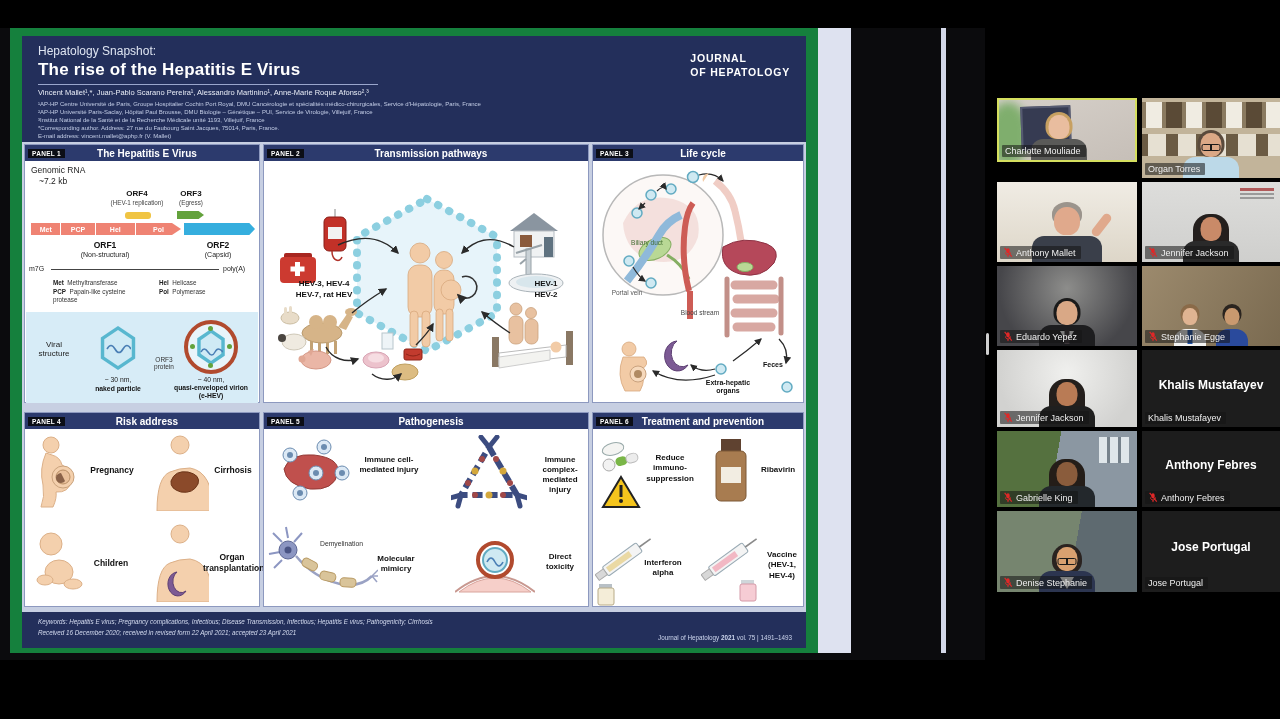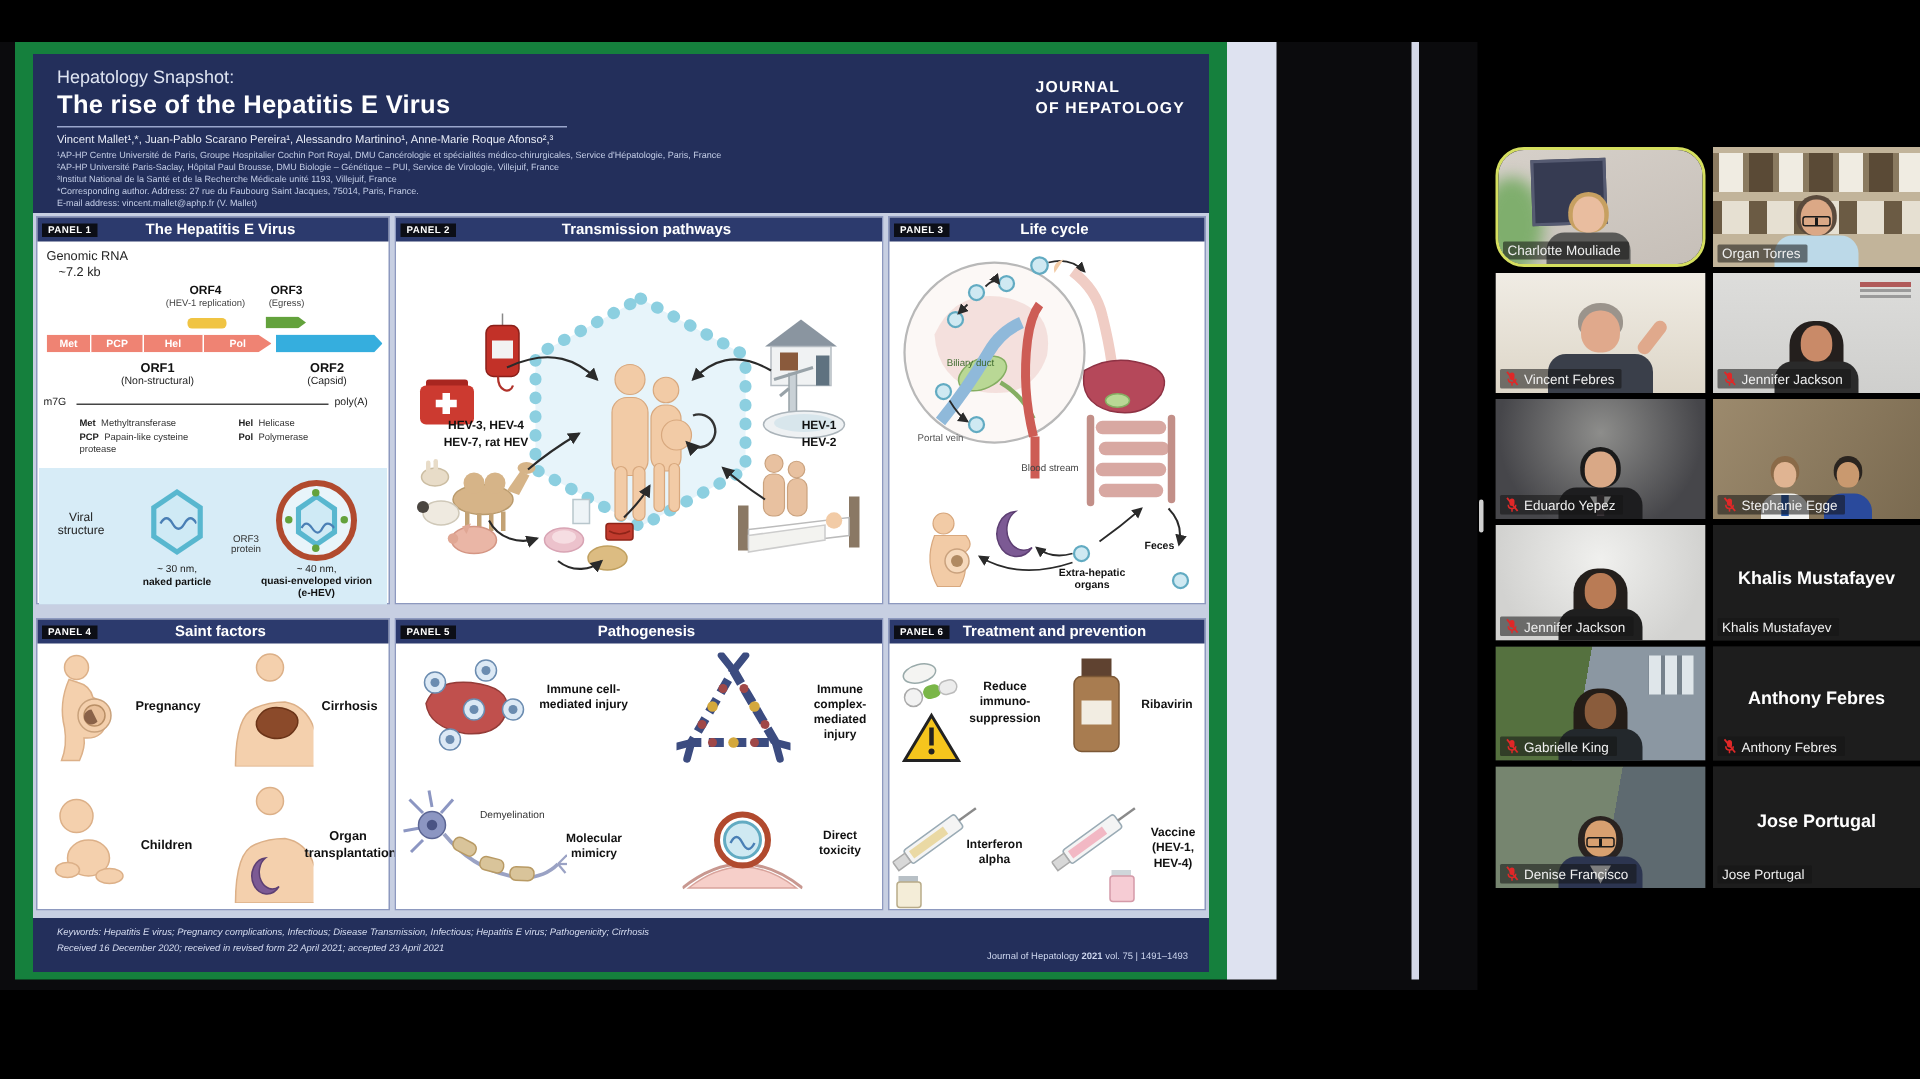--- a/index.html
+++ b/index.html
@@ -391,21 +391,21 @@
             <span class="lbl ctr" style="left:14px;top:128px;width:40px;font-size:6.5px;color:#555;line-height:1.2;">Portal vein</span>
             <span class="lbl ctr" style="left:86px;top:148px;width:42px;font-size:6.5px;color:#444;line-height:1.2;">Blood stream</span>
             <span class="lbl ctr bold" style="left:102px;top:218px;width:66px;font-size:7px;line-height:1.2;">Extra-hepatic organs</span>
             <span class="lbl bold" style="left:170px;top:200px;font-size:7px;">Feces</span>
           </div>
         </div>
 
         <div class="panel" style="left:2px;top:270px;width:236px;height:195px;">
           <div class="ph-bar">
             <span class="badge">PANEL 4</span>
-            <span class="ptitle">Saint factors</span>
+            <span class="ptitle">Risk address</span>
           </div>
           <div class="pb cellgrid" style="height:179px;">
             <div class="cell" style="left:0;top:0;width:118px;height:89px;">
               <svg class="abs" style="left:8px;top:6px;" width="52" height="76" viewBox="0 0 52 76">
                 <circle cx="18" cy="10" r="8" fill="#f4d0ad" stroke="#dcb088"></circle>
                 <path d="M13 18 q-7 16 -3 32 q2 12 -2 22 h12 q4 -9 3 -15 q13 1 15 -11 q1 -12 -9 -16 q-2 -8 -10 -10 z" fill="#f4d0ad" stroke="#dcb088"></path>
                 <circle cx="30" cy="42" r="11" fill="#f4d0ad" stroke="#c9a27c"></circle>
                 <circle cx="30" cy="42" r="7" fill="#e9c09a" stroke="#b98f66"></circle>
                 <path d="M28 38 a5 5 0 1 0 4 8" fill="#8a6248"></path>
               </svg>
@@ -596,21 +596,21 @@
         <div class="fr">Received 16 December 2020; received in revised form 22 April 2021; accepted 23 April 2021</div>
         <div class="cit"><span>Journal of Hepatology</span> <b>2021</b> <span>vol. 75 | 1491–1493</span></div>
       </div>
     </div>
   </div>
 
   <div class="side-strip"></div>
   <div class="side-divider"></div>
   <div class="scrollbar"></div>
 
-  <div class="tile active" style="left:997px;top:98px;width:140px;height:80px;border-radius:19px;">
+  <div class="tile active" style="left:997px;top:98px;width:140px;height:64px;">
     <div class="vid v1">
       <div class="fx plant"></div>
       <div class="fx frame"></div>
       <div class="psn" style="--hair:#c7a061;--skin:#e9bd9f;--shirt:#5a5a58;">
           <div class="hair"></div>
           <div class="torso"></div>
           <div class="head"></div>
         </div>
     </div>
     <div class="nm">
@@ -645,21 +645,21 @@
     </div>
     <div class="nm">
         <span class="mic">
           <svg viewBox="0 0 12 12">
             <rect x="4" y="1" width="4" height="6" rx="2" fill="#e02828"></rect>
             <path d="M3 6c0 1.7 1.3 3 3 3s3-1.3 3-3" stroke="#e02828" fill="none" stroke-width="1.2"></path>
             <line x1="6" y1="9" x2="6" y2="11.5" stroke="#e02828" stroke-width="1.2"></line>
             <line x1="2" y1="0.5" x2="10.5" y2="11" stroke="#e02828" stroke-width="1.4"></line>
           </svg>
         </span>
-        <span>Vincent Febres</span>
+        <span>Anthony Mallet</span>
       </div>
   </div>
 
   <div class="tile" style="left:1142px;top:182px;width:138px;height:80px;">
     <div class="vid v4">
       <div class="fx logo"></div>
       <div class="psn long" style="--hair:#241f1d;--skin:#c98a68;--shirt:#2a2a2a;">
           <div class="hair"></div>
           <div class="torso"></div>
           <div class="head"></div>
@@ -809,21 +809,21 @@
     </div>
     <div class="nm">
         <span class="mic">
           <svg viewBox="0 0 12 12">
             <rect x="4" y="1" width="4" height="6" rx="2" fill="#e02828"></rect>
             <path d="M3 6c0 1.7 1.3 3 3 3s3-1.3 3-3" stroke="#e02828" fill="none" stroke-width="1.2"></path>
             <line x1="6" y1="9" x2="6" y2="11.5" stroke="#e02828" stroke-width="1.2"></line>
             <line x1="2" y1="0.5" x2="10.5" y2="11" stroke="#e02828" stroke-width="1.4"></line>
           </svg>
         </span>
-        <span>Denise Francisco</span>
+        <span>Denise Stephanie</span>
       </div>
   </div>
 
   <div class="tile" style="left:1142px;top:511px;width:138px;height:81px;">
     <div class="vid dark-tile">
       <div class="cname">Jose Portugal</div>
     </div>
     <div class="nm">
         <span>Jose Portugal</span>
       </div>

